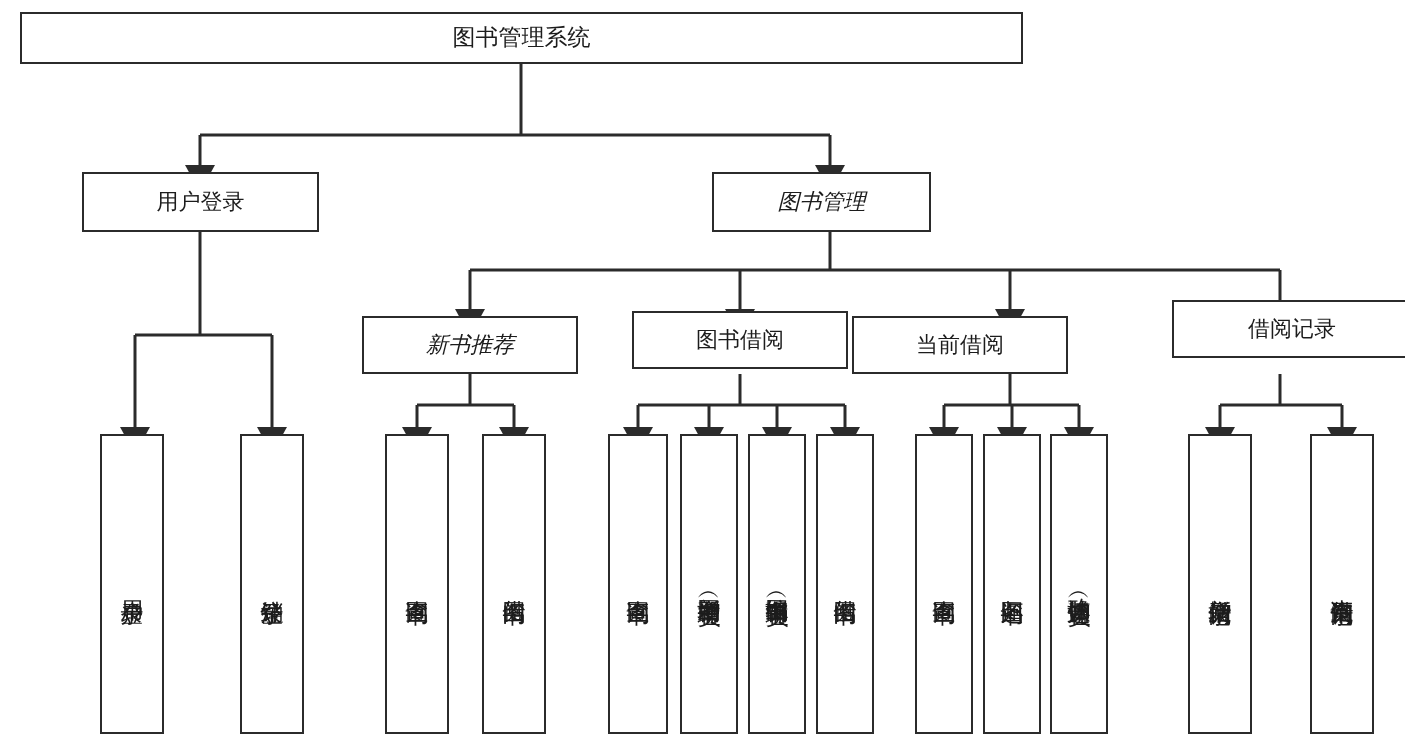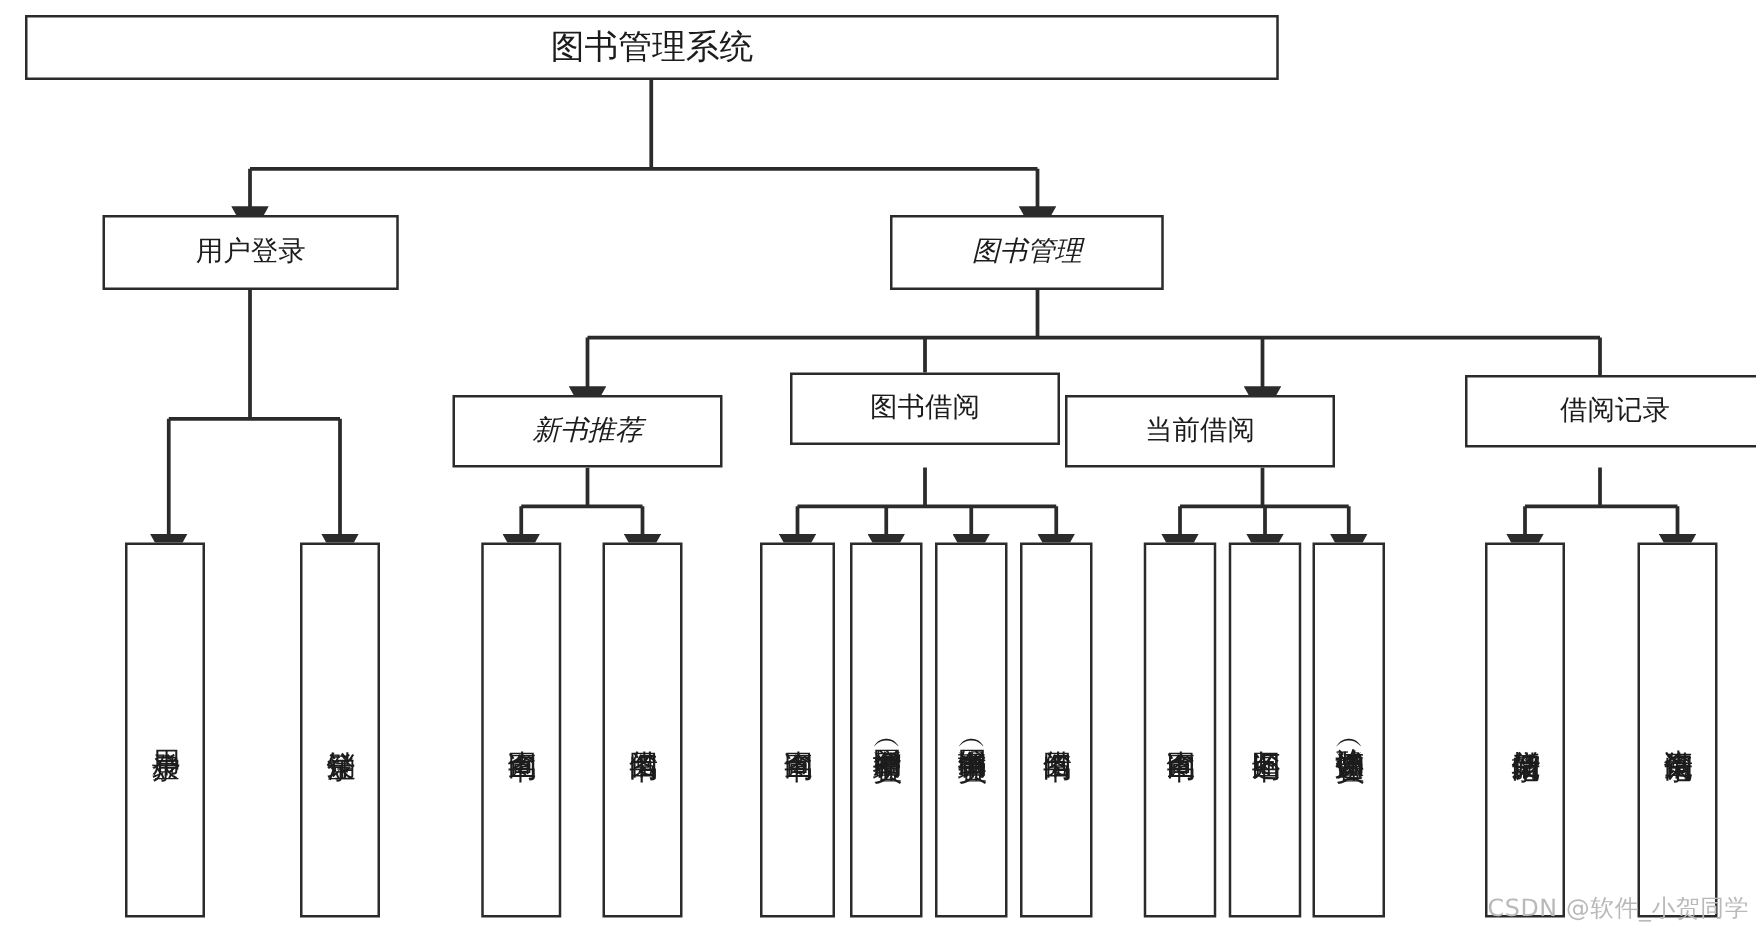--- a/index.html
+++ b/index.html
@@ -39,21 +39,21 @@
   .node .label {
     display: block;
     text-align: center;
     line-height: 1.18;
     white-space: nowrap;
   }
   .node.horiz .label {
     font-size: 22px;
   }
   .node.root .label {
-    font-size: 27px;
+    font-size: 23px;
   }
   .node.vert {
     align-items: center;
     justify-content: center;
   }
   .node.vert .label {
     writing-mode: vertical-rl;
     text-orientation: upright;
     font-size: 23px;
     line-height: 1.08;
@@ -122,21 +122,21 @@
       </div>
       <div class="node horiz level1" style="left: 82px; top: 172px; width: 237px; height: 60px;">
         <span class="label">用户登录</span>
       </div>
       <div class="node horiz level1" style="left: 712px; top: 172px; width: 219px; height: 60px; font-style: italic;">
         <span class="label">图书管理</span>
       </div>
       <div class="node horiz level2" style="left: 362px; top: 316px; width: 216px; height: 58px; font-style: italic;">
         <span class="label">新书推荐</span>
       </div>
-      <div class="node horiz level2" style="left: 632px; top: 298px; width: 216px; height: 58px;">
+      <div class="node horiz level2" style="left: 632px; top: 311px; width: 216px; height: 58px;">
         <span class="label">图书借阅</span>
       </div>
       <div class="node horiz level2" style="left: 852px; top: 316px; width: 216px; height: 58px;">
         <span class="label">当前借阅</span>
       </div>
       <div class="node horiz level2" style="left: 1172px; top: 300px; width: 240px; height: 58px;">
         <span class="label">借阅记录</span>
       </div>
       <div class="node vert leaf" style="left: 100px; top: 434px; width: 64px; height: 300px;">
         <span class="label">用户登录</span>
@@ -172,15 +172,14 @@
         <span class="label">确认归还（管理员）</span>
       </div>
       <div class="node vert leaf" style="left: 1188px; top: 434px; width: 64px; height: 300px;">
         <span class="label">新增借阅记录</span>
       </div>
       <div class="node vert leaf" style="left: 1310px; top: 434px; width: 64px; height: 300px;">
         <span class="label">查询借阅记录</span>
       </div>
     </div>
 
-  <div class="watermark" style="left: 1190px; top: 714px;">CSDN @软件_小贺同学</div>
 
 </div>
 
 </body></html>

